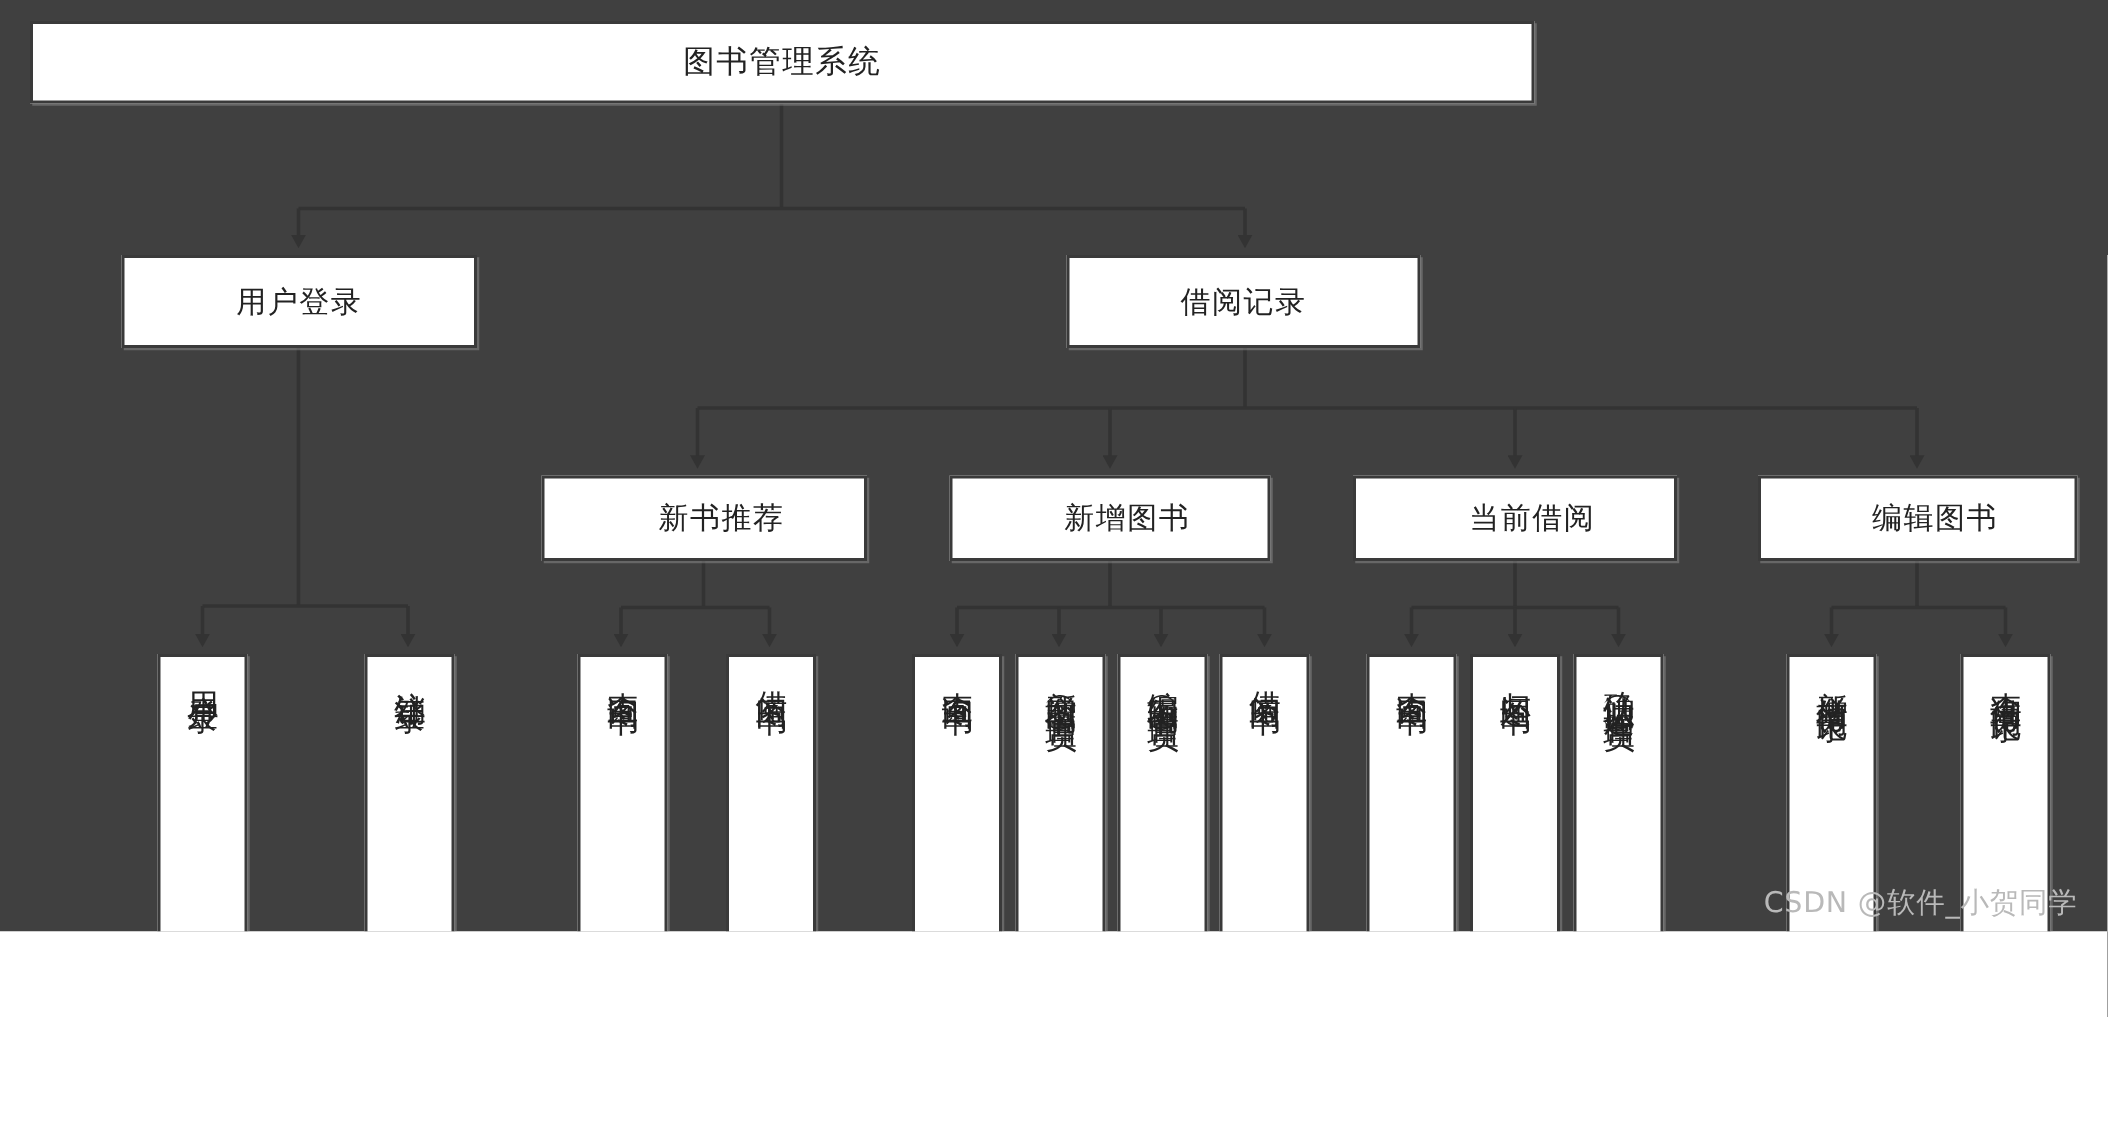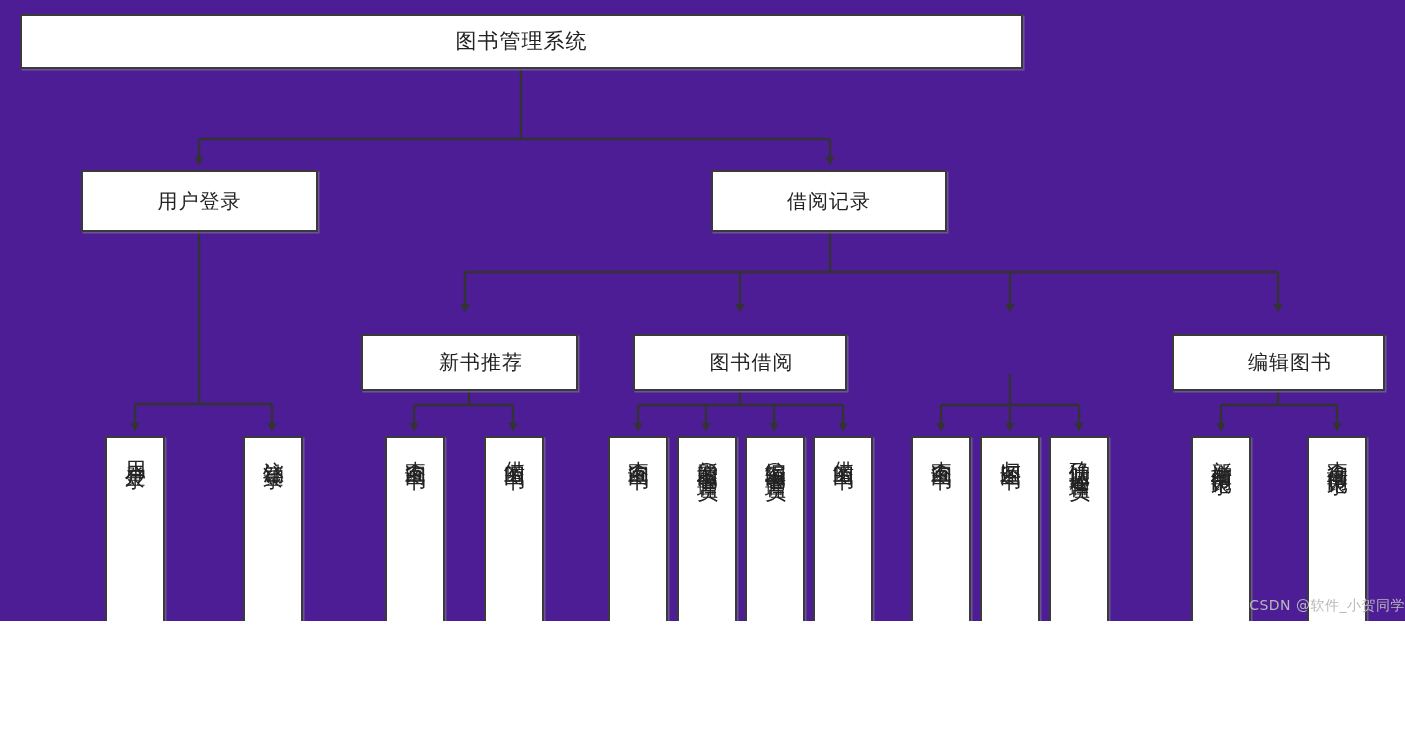--- a/index.html
+++ b/index.html
@@ -8,21 +8,21 @@
     padding: 0;
     background: #ffffff;
   }
   body {
     font-family: "DejaVu Sans", "Liberation Sans", sans-serif;
   }
   #canvas {
     position: relative;
     width: 1405px;
     height: 621px;
-    background: #4c1d95;
+    background: #404040;
     overflow: hidden;
   }
   svg.connectors {
     position: absolute;
     left: 0;
     top: 0;
     width: 1405px;
     height: 747px;
     pointer-events: none;
   }
@@ -50,21 +50,21 @@
   }
   
   .node.lvl2 {
     top: 170px; height: 62px;
     font-size: 20px;
   }
   .node.lvl2.n-user-login   { left: 81px;  width: 237px; }
   .node.lvl2.n-book-manage  { left: 711px; width: 236px; }
   
   .node.lvl3 {
-    top: 334px; height: 57px;
+    top: 317px; height: 57px;
     font-size: 20px;
     padding-left: 23px;
   }
   .node.lvl3.n-new-book   { left: 361px;  width: 217px; }
   .node.lvl3.n-borrow     { left: 633px;  width: 214px; }
   .node.lvl3.n-current    { left: 902px;  width: 216px; }
   .node.lvl3.n-record     { left: 1172px; width: 213px; }
   
   .node.leaf {
     top: 436px;
@@ -77,23 +77,23 @@
   .node.leaf .label {
     writing-mode: vertical-rl;
     text-orientation: upright;
     font-size: 21px;
     line-height: 1.18;
     letter-spacing: 3px;
     white-space: nowrap;
   }
   .watermark {
     position: absolute;
-    right: 0;
+    right: 20px;
     bottom: 6px;
-    font-size: 14px;
+    font-size: 19px;
     color: #b9b9b9;
     letter-spacing: 0.5px;
     white-space: nowrap;
     user-select: none;
   }
 </style>
 </head>
 <body>
 
 <div id="canvas">
@@ -156,21 +156,24 @@
     <span class="label">用户登录</span>
   </div>
   <div class="node lvl2 n-book-manage">
     <span class="label">借阅记录</span>
   </div>
 
   <div class="node lvl3 n-new-book">
     <span class="label">新书推荐</span>
   </div>
   <div class="node lvl3 n-borrow">
-    <span class="label">图书借阅</span>
+    <span class="label">新增图书</span>
+  </div>
+  <div class="node lvl3 n-current">
+    <span class="label">当前借阅</span>
   </div>
   <div class="node lvl3 n-record">
     <span class="label">编辑图书</span>
   </div>
 
   <div class="node leaf" style="left:105px">
     <span class="label">用户登录</span>
   </div>
   <div class="node leaf" style="left:243px">
     <span class="label">注销登录</span>

